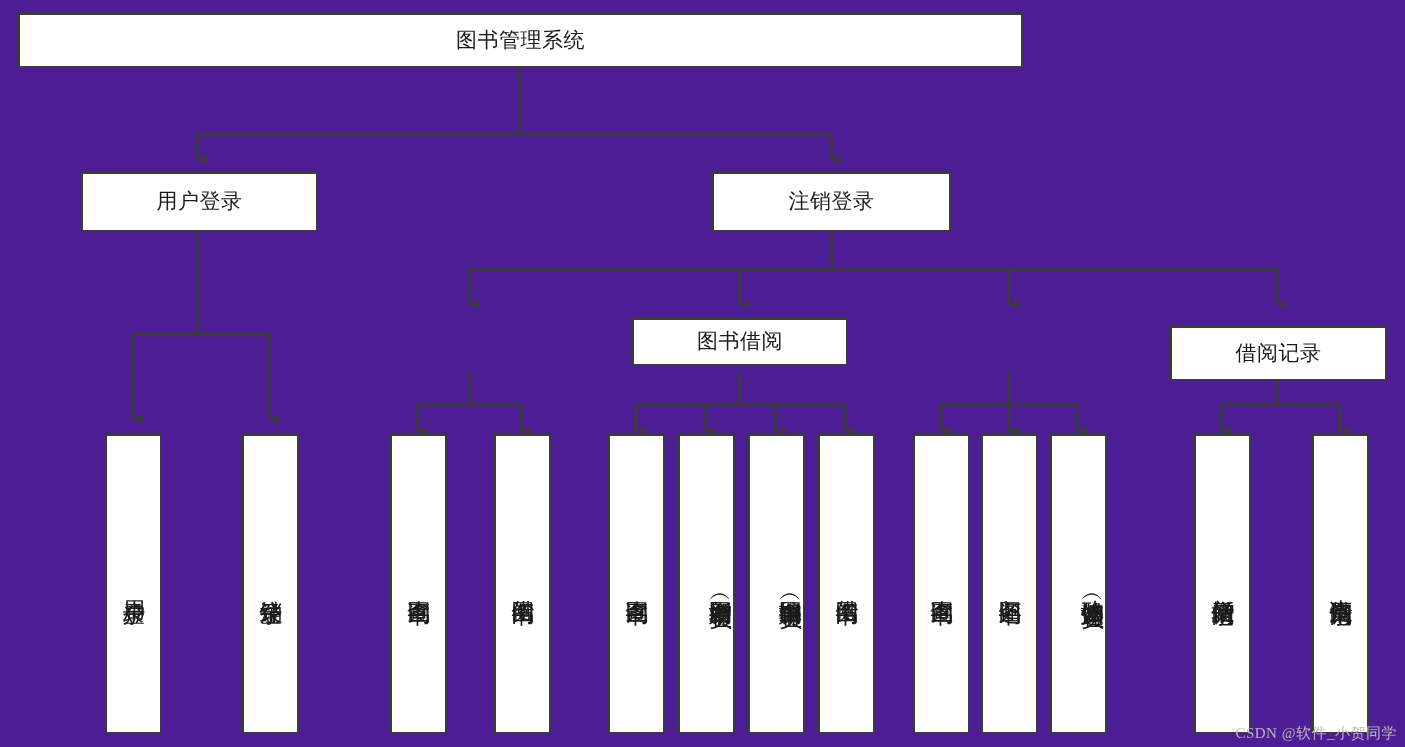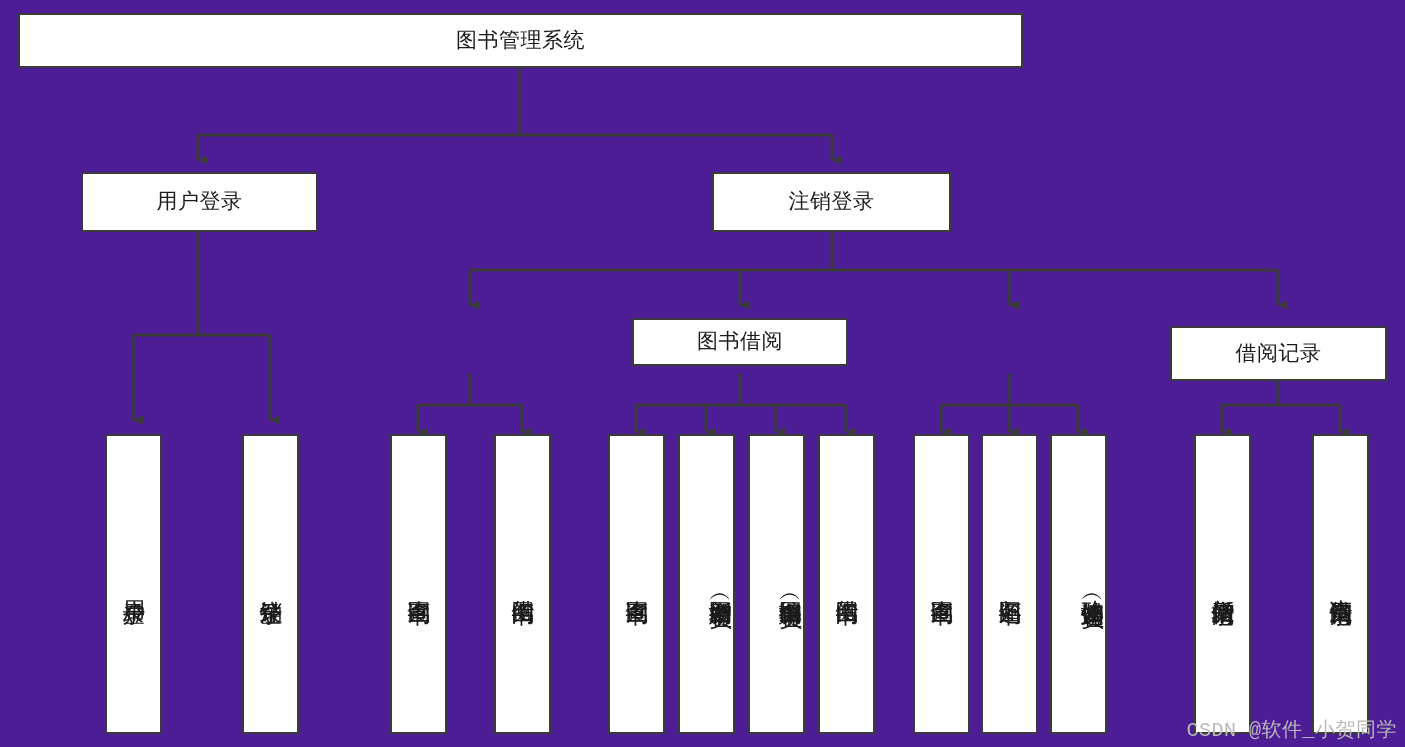--- a/index.html
+++ b/index.html
@@ -56,25 +56,25 @@
     align-items: center;
     padding-top: 0;
   }
   .node-title {
     font-size: 22px;
   }
   .watermark {
     position: absolute;
     right: 8px;
     bottom: 4px;
-    font-size: 20px;
+    font-size: 15px;
     color: #b9b9b9;
     letter-spacing: 0.5px;
     white-space: nowrap;
-    font-family: Liberation Mono, monospace;
+    font-family: Liberation Serif, serif;
   }
 </style>
 </head>
 <body>
 
 <div id="diagram-root">
 
   <svg class="connectors" viewBox="0 0 1405 747">
     <defs>
       <marker id="arrow" markerWidth="9" markerHeight="11" refX="4.5" refY="10" orient="auto" markerUnits="userSpaceOnUse">

